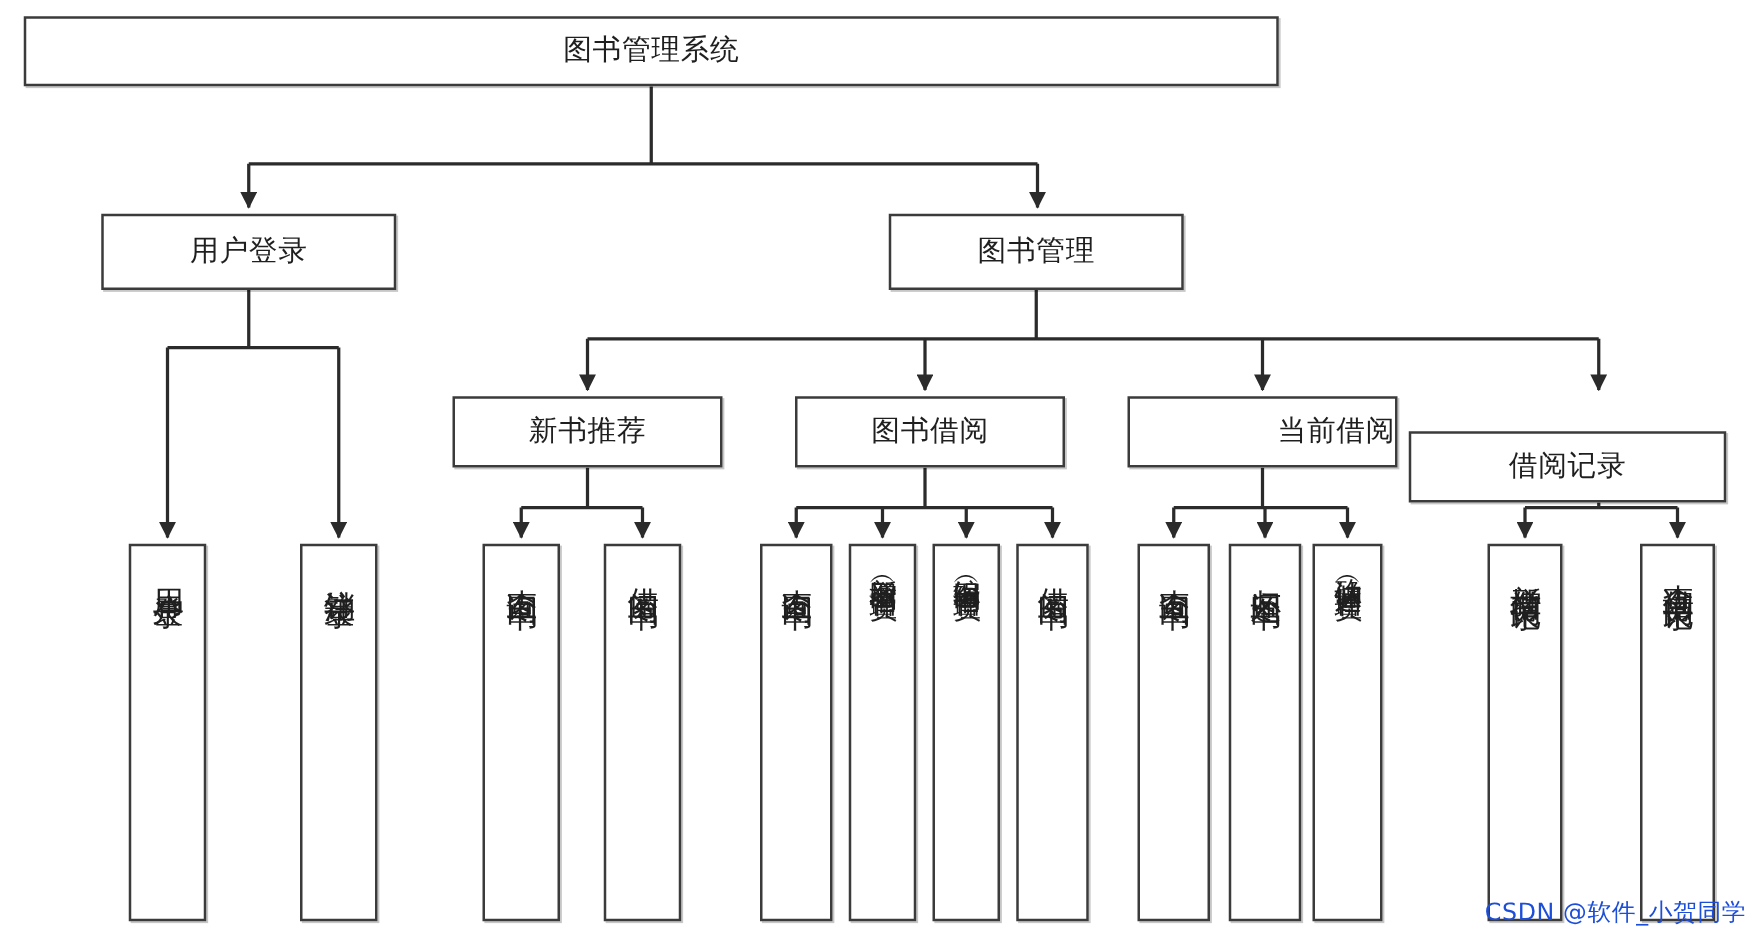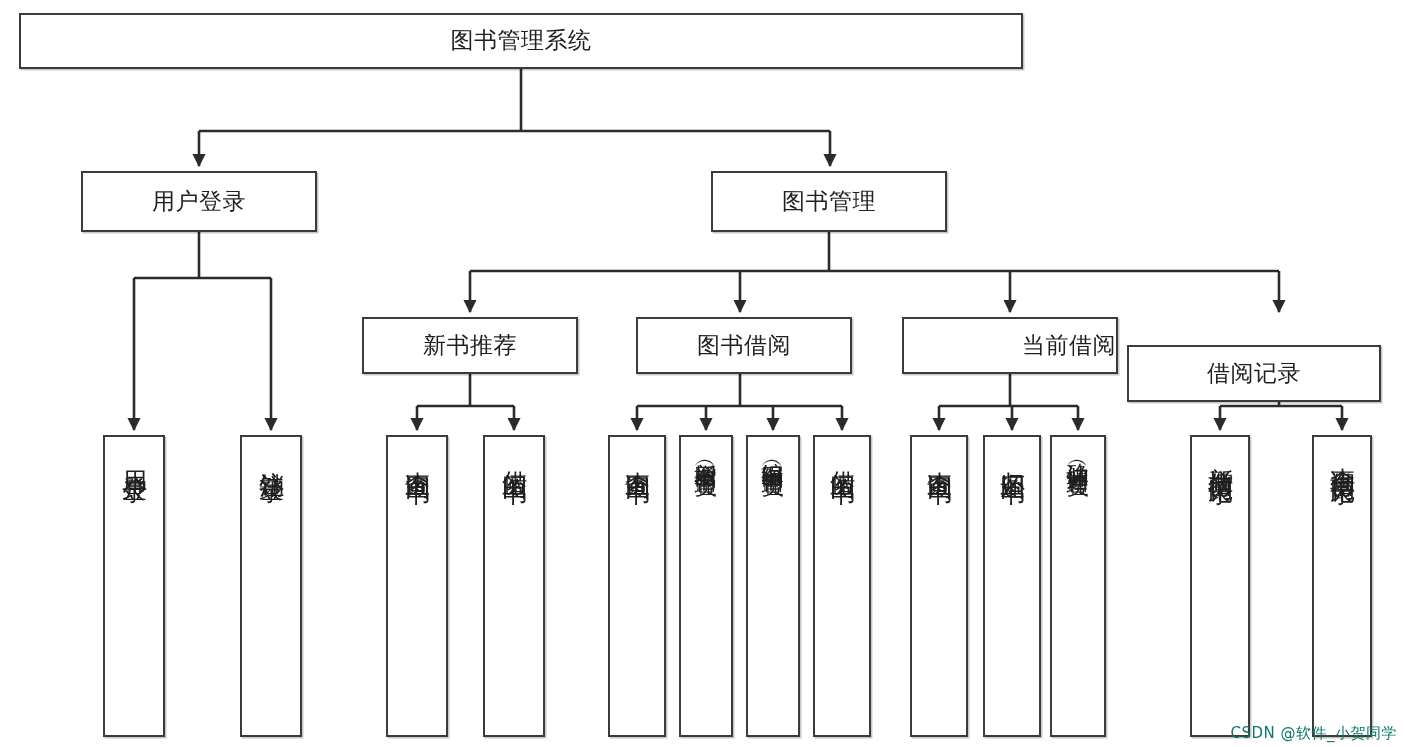--- a/index.html
+++ b/index.html
@@ -58,22 +58,22 @@
     letter-spacing: 3px;
   }
   .node.vert.narrow .label {
     font-size: 22px;
     letter-spacing: 2px;
   }
   #watermark {
     position: absolute;
     right: 8px;
     bottom: 4px;
-    font-size: 15px;
-    color: #0f766e;
+    font-size: 19px;
+    color: #1d4ed8;
     white-space: nowrap;
     letter-spacing: 0.5px;
   }
 </style>
 </head>
 <body>
 
 <div id="canvas">
 
   <svg class="edges" viewBox="0 0 1405 747" xmlns="http://www.w3.org/2000/svg">

